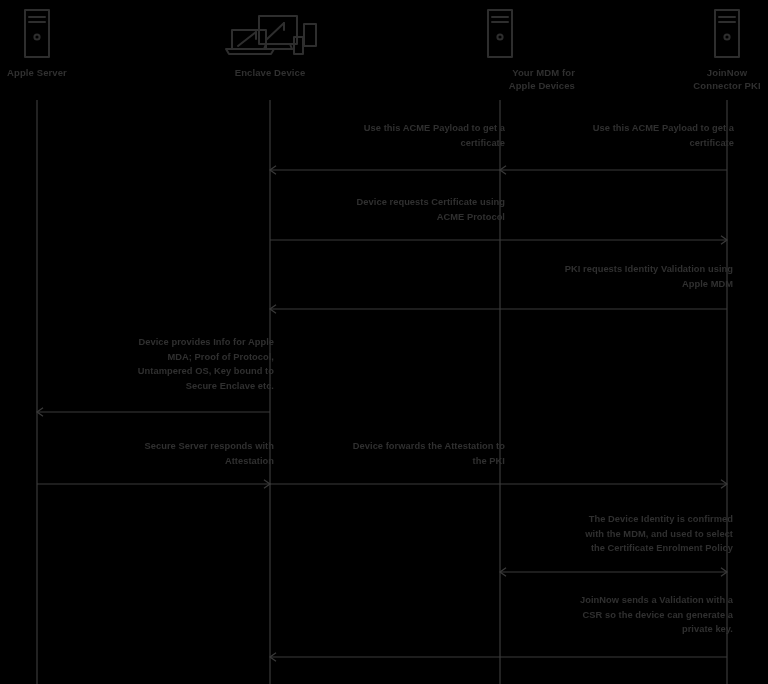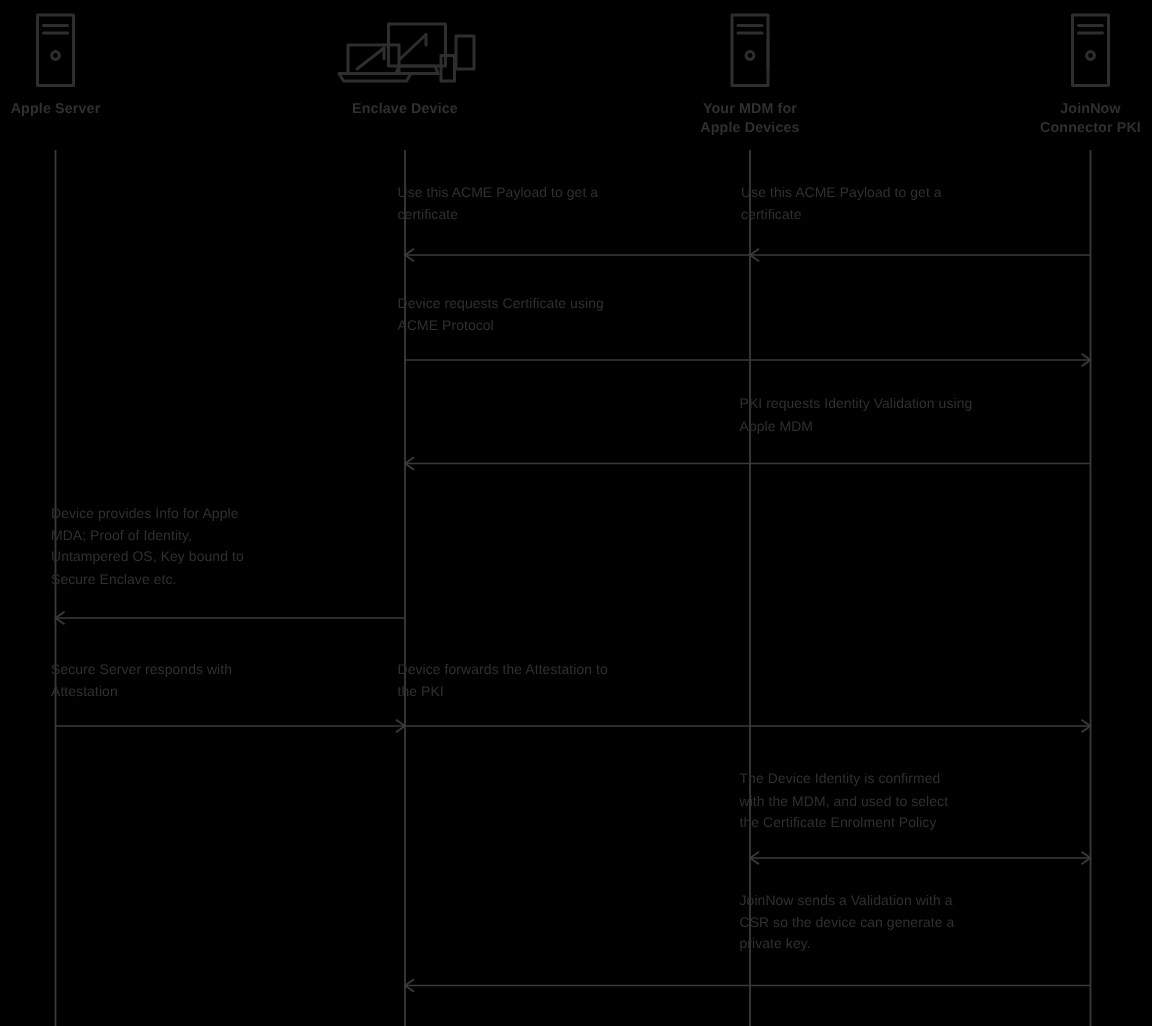--- a/index.html
+++ b/index.html
@@ -47,23 +47,23 @@
     font-weight: bold;
     line-height: 13px;
     color: #303030;
     letter-spacing: 0.1px;
     margin-top: 6px;
     white-space: pre-line;
   }
   
   .msg-label {
     position: absolute;
-    text-align: left;
+    text-align: right;
     font-size: 9.3px;
-    font-weight: normal;
+    font-weight: bold;
     line-height: 14.5px;
     color: #303030;
     transform: translateX(-50%);
     letter-spacing: 0.05px;
     white-space: pre-line;
   }
   .stroke-line {
     stroke: #3a3a3a;
     stroke-width: 1;
     fill: none;
@@ -169,21 +169,21 @@
         <path d="M44 36 H68 L70 41 H42 Z" class="icon-stroke" stroke-width="1.7"></path>
 
         <rect x="72" y="29" width="9" height="17" class="icon-stroke" stroke-width="1.7"></rect>
 
         <rect x="82" y="16" width="12" height="22" class="icon-stroke" stroke-width="1.7"></rect>
       </svg>
     </div>
     <div class="actor-label">Enclave Device</div>
   </div>
 
-  <div class="actor" style="left:500px; top:4px;">
+  <div class="actor" style="left:500px; top:4px;text-align:right;">
     <div class="actor-icon">
       <svg width="34" height="52" viewBox="0 0 34 52" xmlns="http://www.w3.org/2000/svg">
         <rect x="5" y="2" width="24" height="47" class="icon-stroke" stroke-width="1.6"></rect>
         <line x1="9" y1="9" x2="25" y2="9" class="icon-stroke" stroke-width="1.6"></line>
         <line x1="9" y1="14" x2="25" y2="14" class="icon-stroke" stroke-width="1.6"></line>
         <circle cx="17" cy="29" r="2.6" class="icon-stroke" stroke-width="1.6"></circle>
         <line x1="29" y1="18" x2="29" y2="38" class="icon-stroke" stroke-width="1.6"></line>
       </svg>
     </div>
     <div class="actor-label">Your MDM for
@@ -207,21 +207,21 @@
   <div id="message-labels">
       <div class="msg-label" style="left: 385px; top: 121px; width: 240px;">Use this ACME Payload to get a
 certificate</div>
       <div class="msg-label" style="left: 614px; top: 121px; width: 240px;">Use this ACME Payload to get a
 certificate</div>
       <div class="msg-label" style="left: 385px; top: 195px; width: 240px;">Device requests Certificate using
 ACME Protocol</div>
       <div class="msg-label" style="left: 613px; top: 262px; width: 240px;">PKI requests Identity Validation using
 Apple MDM</div>
       <div class="msg-label" style="left: 154px; top: 335px; width: 240px;">Device provides Info for Apple
-MDA; Proof of Identity,
+MDA; Proof of Protocol,
 Untampered OS, Key bound to
 Secure Enclave etc.</div>
       <div class="msg-label" style="left: 154px; top: 439px; width: 240px;">Secure Server responds with
 Attestation</div>
       <div class="msg-label" style="left: 385px; top: 439px; width: 240px;">Device forwards the Attestation to
 the PKI</div>
       <div class="msg-label" style="left: 613px; top: 500px; width: 240px; margin-top: 12px;">The Device Identity is confirmed
 with the MDM, and used to select
 the Certificate Enrolment Policy</div>
       <div class="msg-label" style="left: 613px; top: 593px; width: 240px;">JoinNow sends a Validation with a

